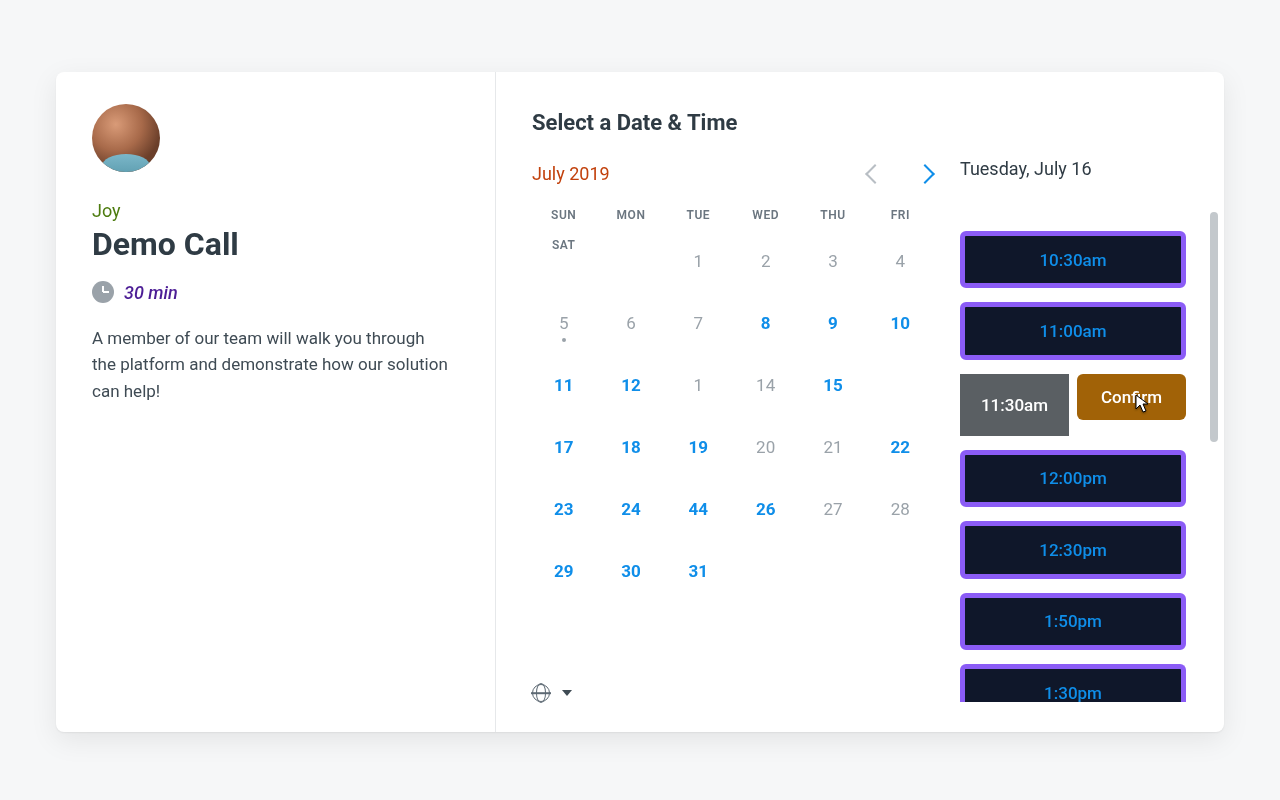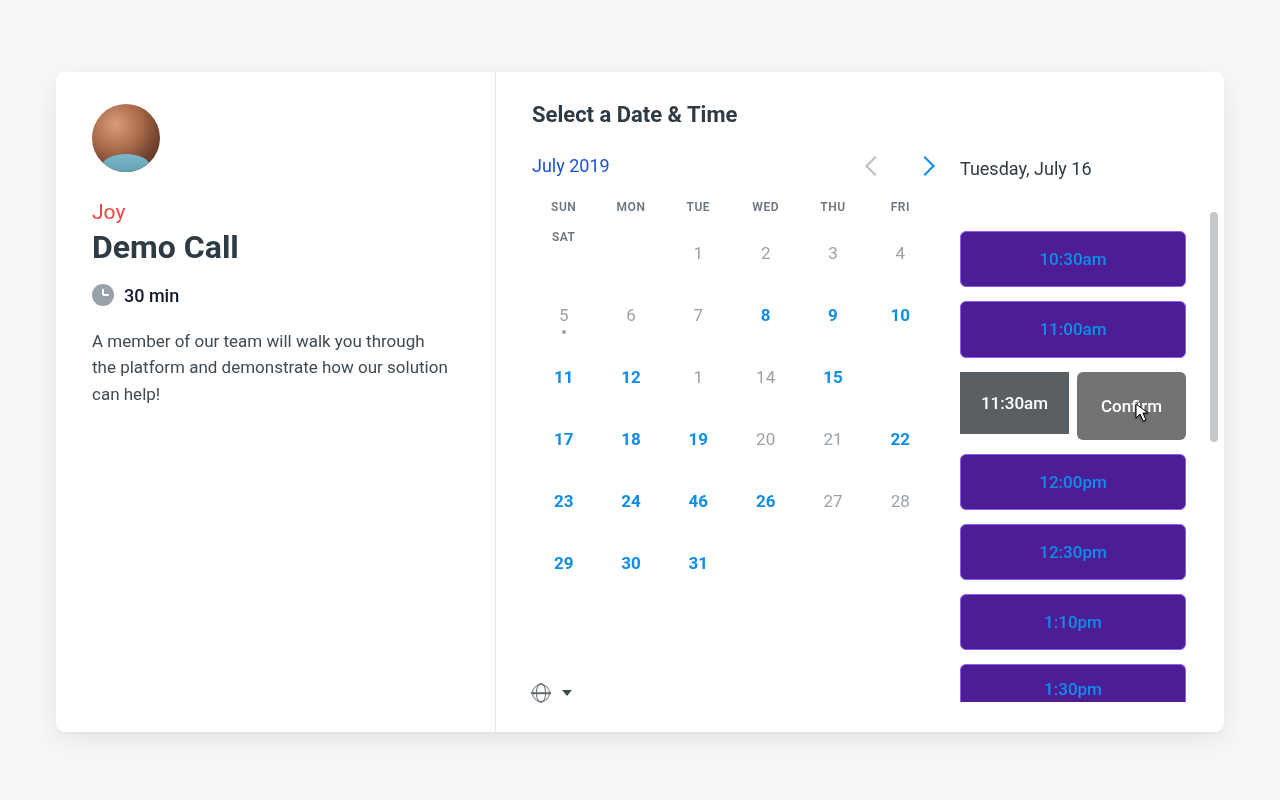--- a/index.html
+++ b/index.html
@@ -38,22 +38,22 @@
     overflow:hidden;
   }
   .avatar::after{
     content:"";
     position:absolute;
     bottom:-6px;left:10px;right:10px;height:24px;
     background:linear-gradient(#7bb7c9,#5a9aac);
     border-radius:50% 50% 0 0;
   }
   .host-name {
-    font-size: 21px;
-    color: #ef4444;
+    font-size: 18px;
+    color: #4d7c0f;
     margin-bottom: 4px;
   }
   .event-title {
     font-size: 32px;
     font-weight: 700;
     color: #2f3b44;
     margin-bottom: 18px;
   }
   .duration-row {
     display: flex;
@@ -72,48 +72,49 @@
   .clock-icon::before, .clock-icon::after {
     content: "";
     position: absolute;
     background: #fff;
     left: 50%;
     top: 50%;
     transform-origin: left center;
   }
   .clock-icon::before { width: 6px; height: 2px; transform: translateY(-1px); }
   .clock-icon::after  { width: 2px; height: 6px; transform: translate(-1px,-6px); }
-  .duration-text { font-size: 18px; color: #0f172a; font-weight: 500; }
+  .duration-text { font-size: 18px; color: #4c1d95; font-weight: 500; font-style: italic; }
   .description {
     font-size: 17px;
     color: #3f4b54;
     line-height: 1.55;
     max-width: 360px;
   }
   .right-panel {
     flex: 1;
     padding: 30px 18px 30px 36px;
     display: flex;
     gap: 28px;
     position: relative;
   }
   .calendar-col { width: 400px; display:flex; flex-direction:column; }
   .select-heading {
     font-size: 22px;
     font-weight: 700;
     color: #2f3b44;
     margin-bottom: 28px;
+    margin-top: 8px;
   }
   .month-row {
     display: flex;
     align-items: center;
     justify-content: space-between;
     margin-bottom: 24px;
   }
-  .month-label { font-size: 18px; color: #1d4ed8; }
+  .month-label { font-size: 18px; color: #c2410c; }
   .nav-arrows { display: flex; gap: 36px; }
   .chev {
     width: 14px; height: 14px;
     border-top: 2.5px solid;
     border-right: 2.5px solid;
     display:inline-block;
     cursor:pointer;
   }
   .chev-left  { transform: rotate(-135deg); border-color:#b8bec4; }
   .chev-right { transform: rotate(45deg);   border-color:#0f8ee9; }
@@ -175,32 +176,32 @@
     position:relative;flex-shrink:0;
   }
   .globe-icon::before{content:"";position:absolute;left:-1.6px;right:-1.6px;top:50%;height:1.6px;background:#5e6a74;transform:translateY(-50%);}
   .globe-icon::after{content:"";position:absolute;top:-1.6px;bottom:-1.6px;left:50%;width:8px;border:1.6px solid #5e6a74;border-radius:50%;transform:translateX(-50%);}
   .caret-down{width:0;height:0;border-left:5px solid transparent;border-right:5px solid transparent;border-top:6px solid #3f4b54;margin-left:2px;}
   
   .times-col { flex:1; display:flex;flex-direction:column; padding-right:20px;gap:32px;}
   .date-heading { font-size:18px;color:#2f3b44;margin-bottom:20px;margin-top:56px;}
   .time-list{display:flex;flex-direction:column;gap:14px;overflow:hidden;}
   .time-slot{
-    height:62px;border:1px solid #8b5cf6;border-radius:6px;
+    height:62px;border:5px solid #8b5cf6;border-radius:6px;
     display:flex;align-items:center;justify-content:center;
     font-size:17px;color:#0f8ee9;font-weight:500;
-    cursor:pointer;background:#4c1d95;
+    cursor:pointer;background:#0f172a;
   }
   .slot-row{display:flex;gap:8px;}
   .slot-row .time-chosen{
     flex:1;background:#5a5f63;color:#fff;border-radius:0;height:62px;
     display:flex;align-items:center;justify-content:center;font-size:17px;font-weight:500;border:none;
   }
   .slot-row .confirm-btn{
-    flex:1;background:#737373;color:#fff;border-radius:6px;height:68px;
+    flex:1;background:#a16207;color:#fff;border-radius:6px;height:46px;
     display:flex;align-items:center;justify-content:center;font-size:17px;font-weight:500;border:none;cursor:pointer;
     position:relative;
   }
   .cursor-icon{
     position:absolute;width:18px;height:22px;
     left:50%;top:50%;transform:translate(2px,-4px);
     pointer-events:none;
   }
   .cursor-icon svg{filter:drop-shadow(0 1px 1px rgba(0,0,0,0.4));}
   .time-slot.peek{height:40px;border-bottom:none;border-radius:6px 6px 0 0;overflow:hidden;align-items:flex-start;padding-top:14px;}
@@ -328,21 +329,21 @@
           <div class="cal-cell available">
             <span class="bubble"></span>
             <span>23</span>
           </div>
           <div class="cal-cell available">
             <span class="bubble"></span>
             <span>24</span>
           </div>
           <div class="cal-cell available">
             <span class="bubble"></span>
-            <span>46</span>
+            <span>44</span>
           </div>
           <div class="cal-cell available">
             <span class="bubble"></span>
             <span>26</span>
           </div>
           <div class="cal-cell">
             <span>27</span>
           </div>
           <div class="cal-cell">
             <span>28</span>
@@ -381,21 +382,21 @@
           <div class="time-slot">10:30am</div>
           <div class="time-slot">11:00am</div>
           <div class="slot-row">
             <div class="time-chosen">11:30am</div>
             <div class="confirm-btn">Confirm<span class="cursor-icon"><svg width="18" height="22" viewBox="0 0 18 22">
                   <path d="M2 2 L2 16 L6 12 L9 19 L12 18 L9 11 L14 11 Z" fill="#fff" stroke="#000" stroke-width="1"></path>
                 </svg></span></div>
           </div>
           <div class="time-slot">12:00pm</div>
           <div class="time-slot">12:30pm</div>
-          <div class="time-slot">1:10pm</div>
+          <div class="time-slot">1:50pm</div>
           <div class="time-slot peek">1:30pm</div>
         </div>
     </div>
 
     <div class="scroll-track">
       <div class="scroll-thumb"></div>
     </div>
   </div>
 </div>
 

